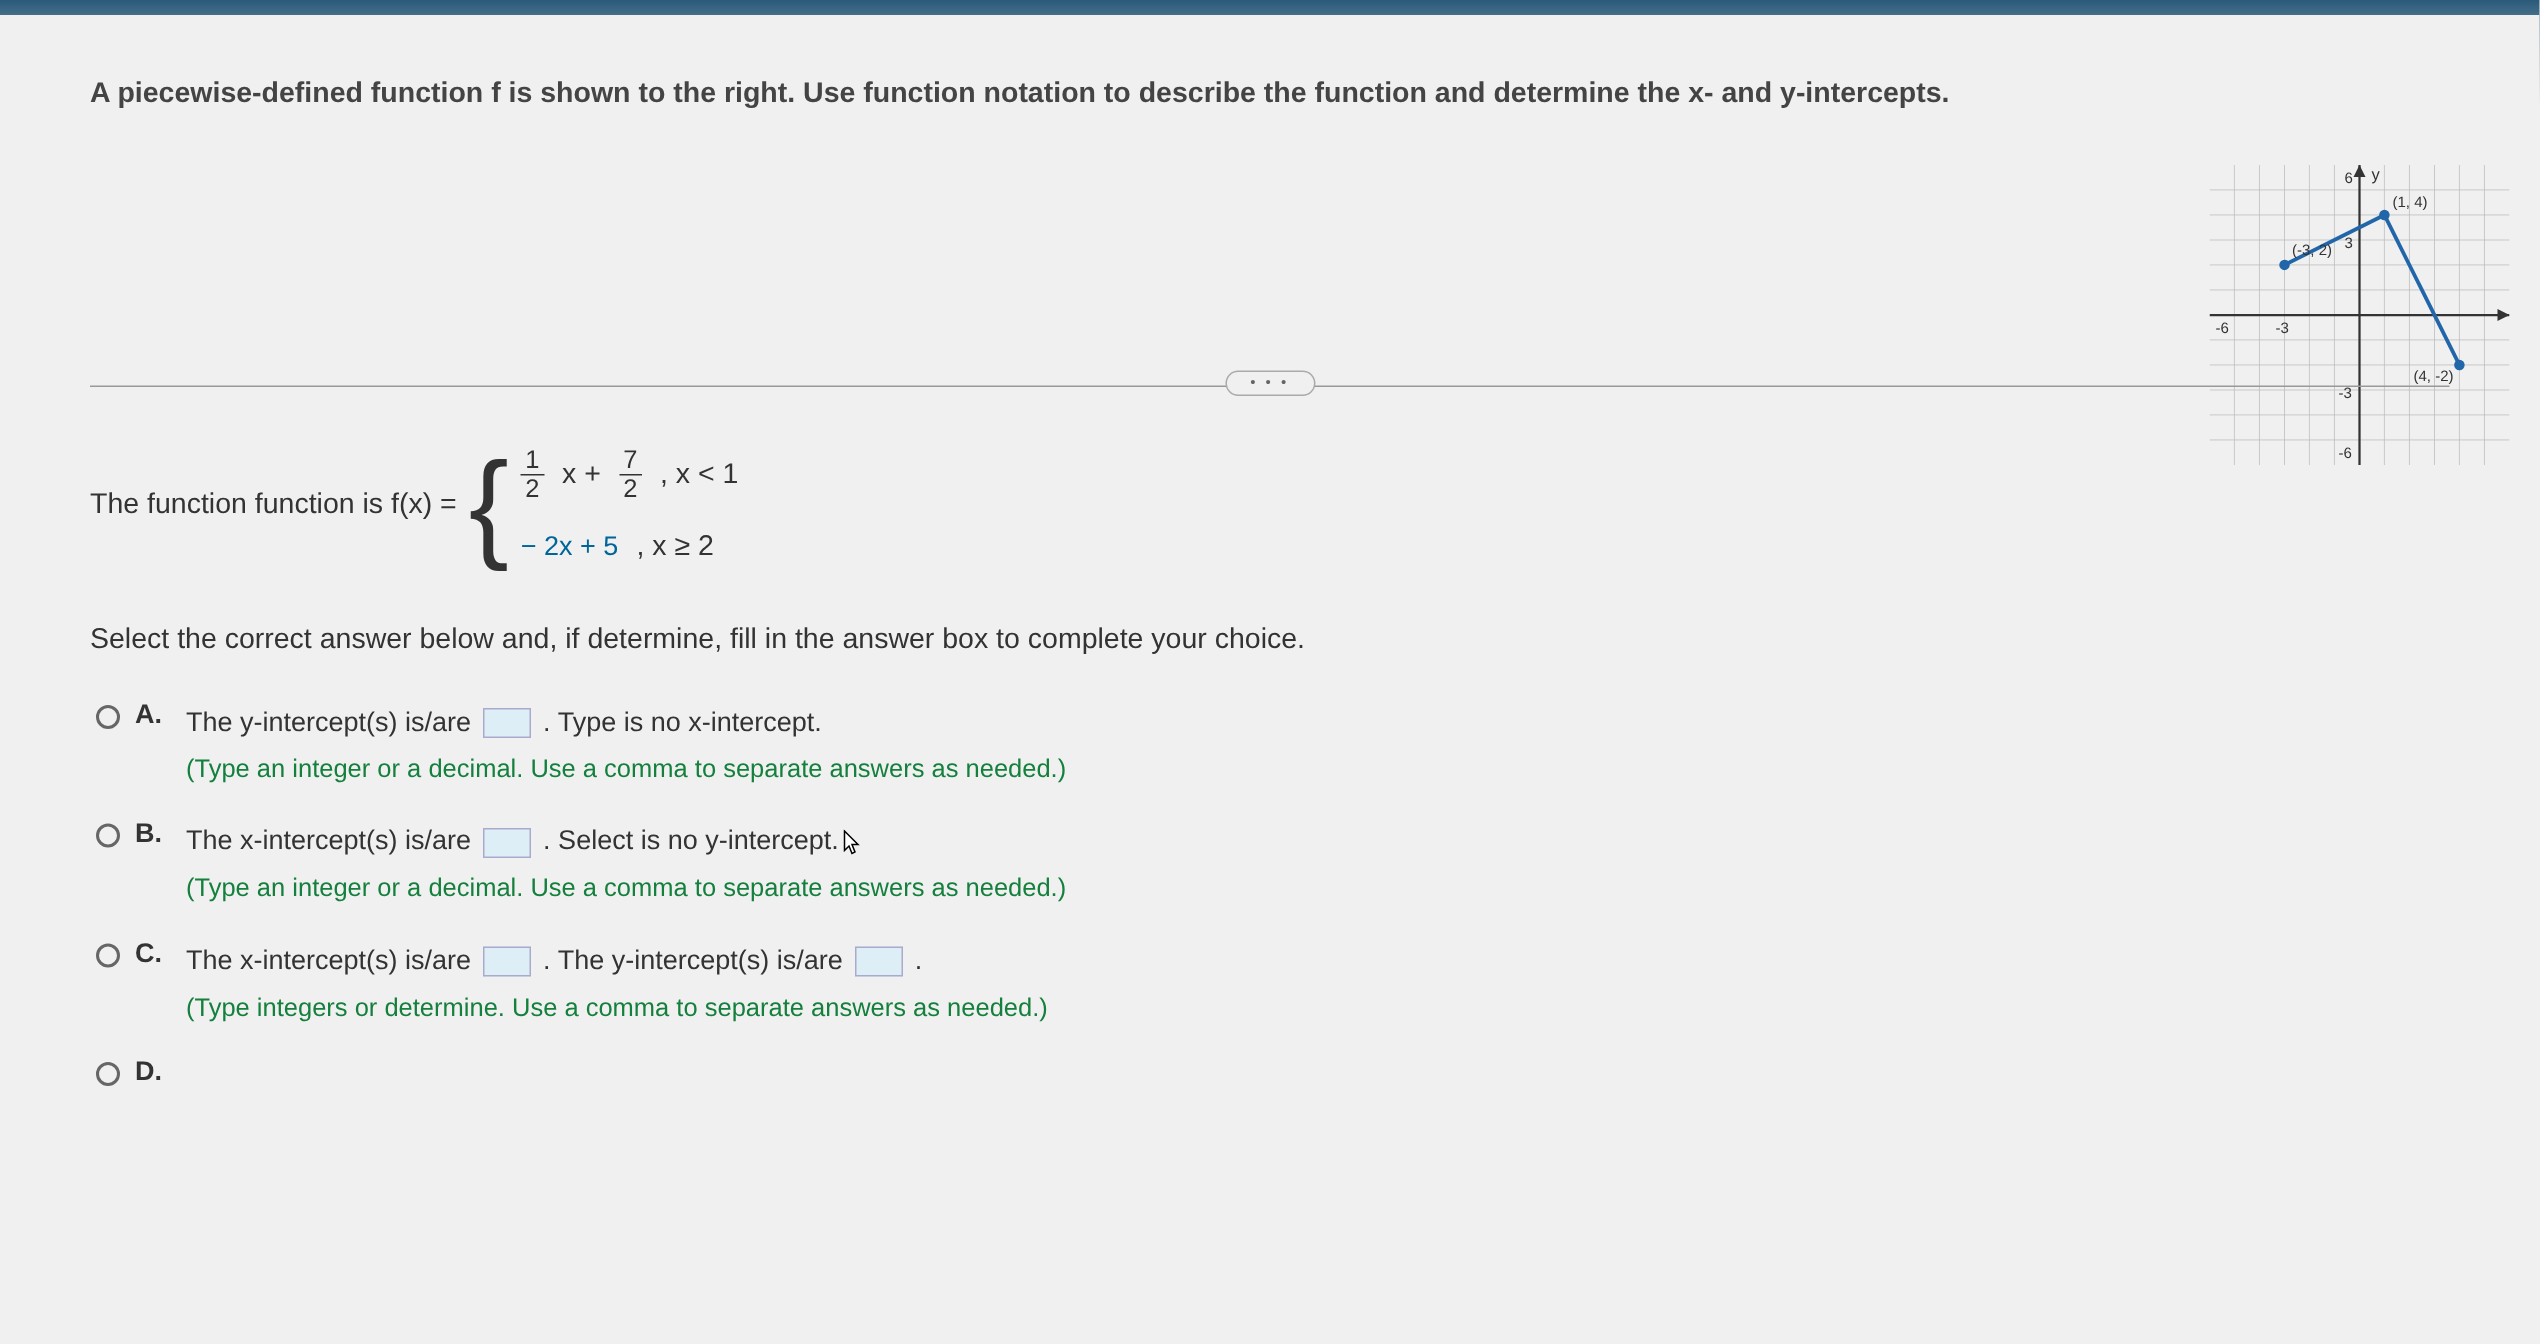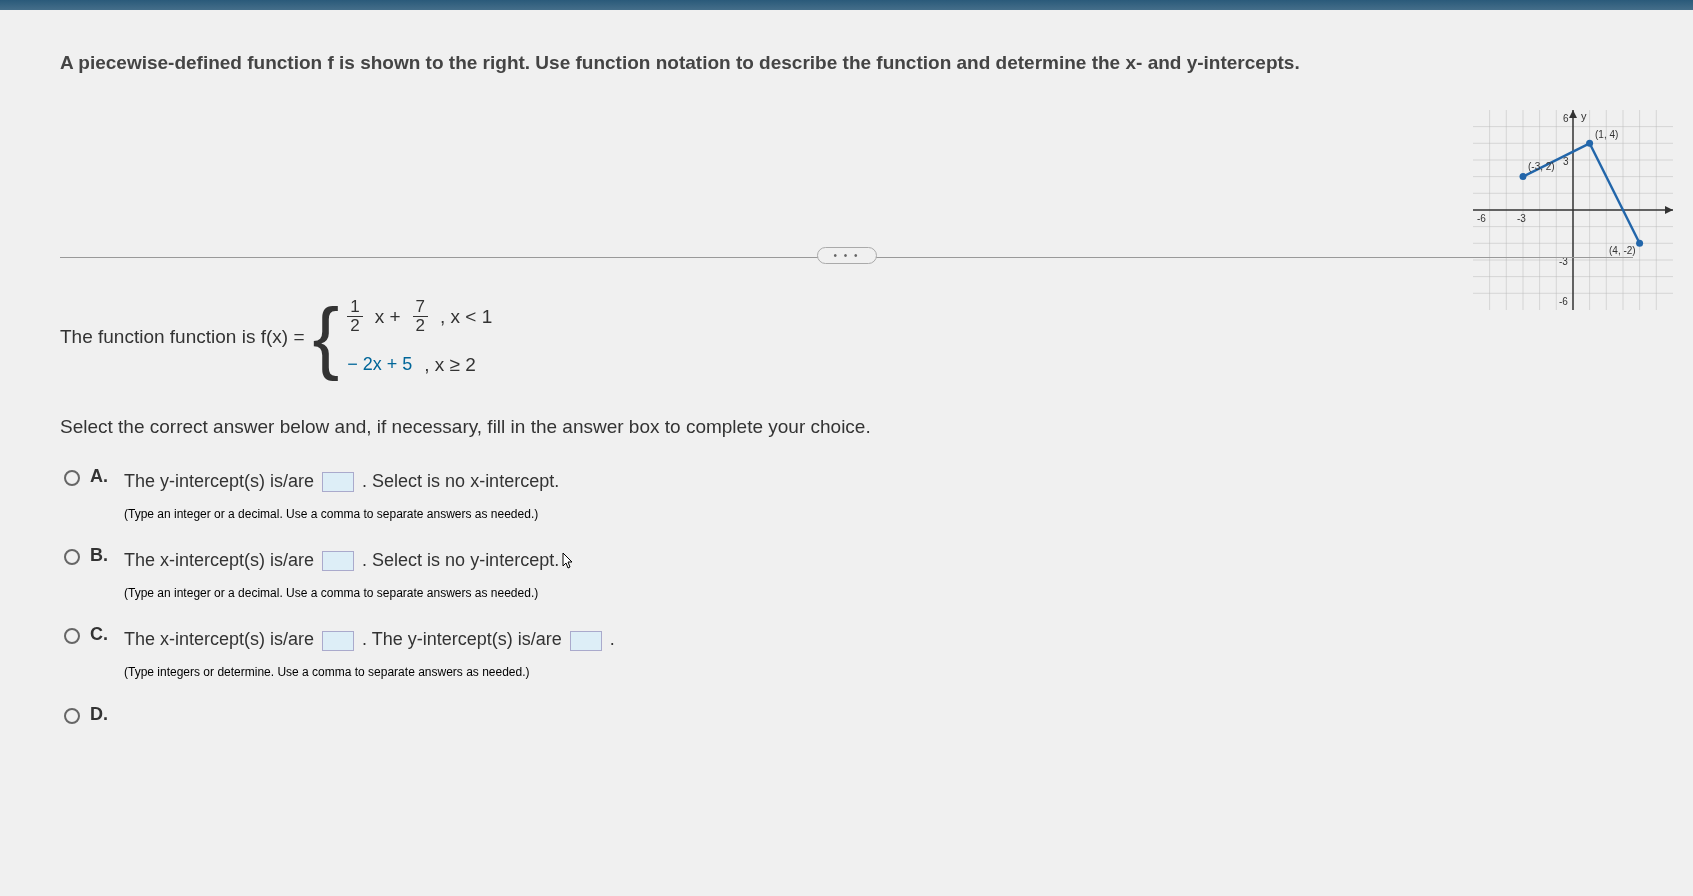--- a/index.html
+++ b/index.html
@@ -140,22 +140,22 @@
       color: #333;
       margin-right: 6px;
       flex-shrink: 0;
     }
     .choice-body {
       font-size: 18px;
       color: #333;
       line-height: 1.7;
     }
     .hint {
-      color: #000000;
-      font-size: 12px;
+      color: #15803d;
+      font-size: 17px;
     }
     .small-box {
       display: inline-block;
       width: 32px;
       height: 20px;
       background: #ddeef7;
       border: 1px solid #aac;
       vertical-align: middle;
       margin: 0 3px;
     }
@@ -247,30 +247,30 @@
           <span>, x &lt; 1</span>
         </div>
         <div class="piece-row">
           <span class="typed-answer">− 2x + 5</span>
           <span>, x ≥ 2</span>
         </div>
       </div>
     </div>
   </div>
 
-  <div class="instruction">Select the correct answer below and, if necessary, fill in the answer box to complete your choice.</div>
+  <div class="instruction">Select the correct answer below and, if determine, fill in the answer box to complete your choice.</div>
 
   <div class="choices">
     <div class="choice">
       <div class="radio"></div>
       <div class="choice-label">A.</div>
       <div class="choice-body">
         <span>The y-intercept(s) is/are </span>
         <span class="small-box"></span>
-        <span>. Select is no x-intercept.</span><br>
+        <span>. Type is no x-intercept.</span><br>
         <span class="hint">(Type an integer or a decimal. Use a comma to separate answers as needed.)</span>
       </div>
     </div>
 
     <div class="choice">
       <div class="radio"></div>
       <div class="choice-label">B.</div>
       <div class="choice-body">
         <span>The x-intercept(s) is/are </span>
         <span class="small-box"></span>

